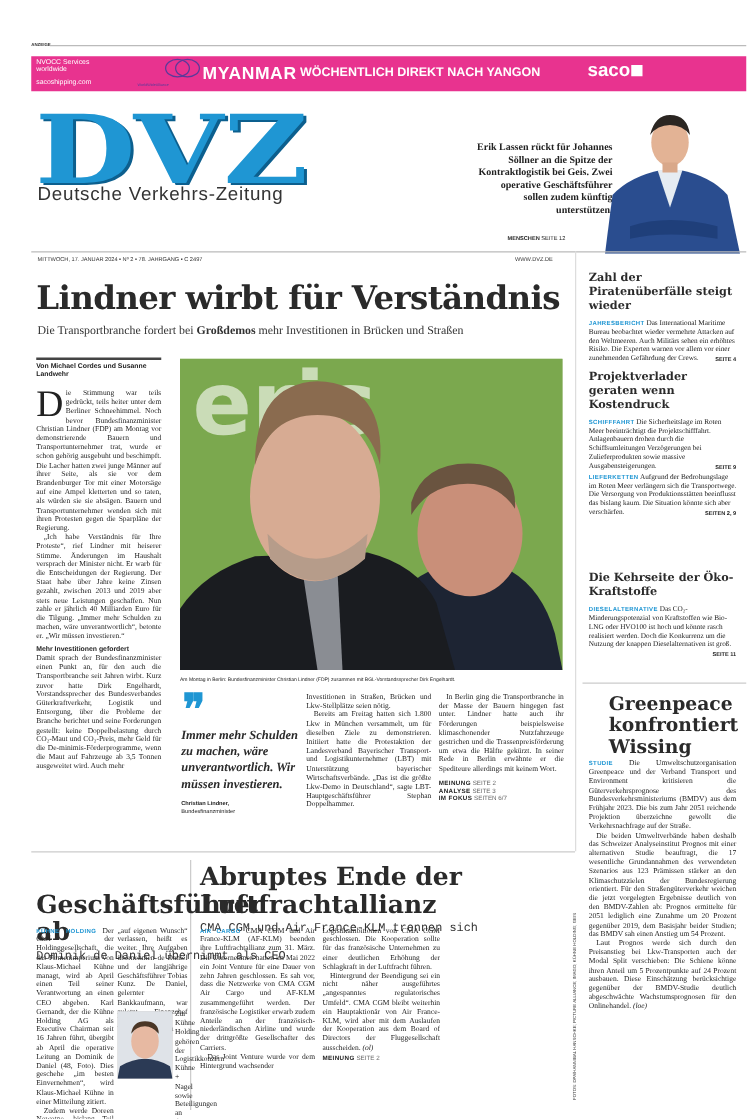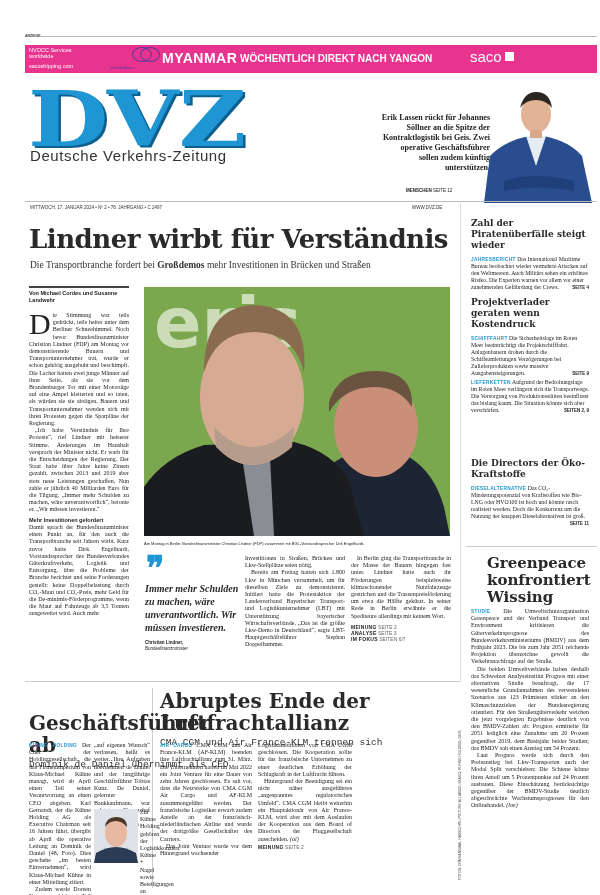--- a/index.html
+++ b/index.html
@@ -10,21 +10,21 @@
   .ad-label { left: 25px; top: 34px; font-size: 3.5px; font-weight: bold; font-family: "Liberation Sans", sans-serif; color:#333; }
   .ad-rule { left: 40px; top: 36px; width: 557px; height: 1px; background: #bbb; }
   .ad { left: 25px; top: 45px; width: 572px; height: 28px; background: #e8338f; color: #fff; font-family: "Liberation Sans", sans-serif; }
   .ad .l1 { position:absolute; left:4px; top:2px; font-size:5.5px; line-height:6px; }
   .ad .l2 { position:absolute; left:4px; top:18px; font-size:5.5px; }
   .ad .globe { position:absolute; left:107px; top:2px; width:20px; height:15px; border-radius:50%; border:1.5px solid #5a3a9a; }
   .ad .globe2 { position:absolute; left:115px; top:2px; width:20px; height:15px; border-radius:50%; border:1.5px solid #5a3a9a; }
   .ad .wwa { position:absolute; left:85px; top:21px; font-size:3px; color:#5a3a9a; }
   .ad .myanmar { position:absolute; left:137px; top:5px; font-size:14px; font-weight:bold; letter-spacing:0.5px; }
   .ad .slogan { position:absolute; left:215px; top:8px; font-size:10px; font-weight:bold; }
-  .ad .saco { position:absolute; left:445px; top:3px; font-size:15px; font-weight:normal; }
+  .ad .saco { position:absolute; left:445px; top:3px; font-size:15px; font-weight:bold; }
   .ad .saco-sq { position:absolute; left:478px; top:7px; width:9px; height:9px; background:#fff; }
 
   
   .dvz { left: 28px; top: 84px; font-family: "DejaVu Serif", serif; font-weight: bold; font-size: 76px; color: #1f96d3; letter-spacing: 0px; line-height: 72px; transform: scaleX(1.22); transform-origin: left top; text-shadow: 2px 2px 0 #0c5f8e; }
   .subtitle { left: 30px; top: 147px; font-family: Liberation Sans, sans-serif; font-size: 15px; color: #333; letter-spacing: 0.6px; }
   .teaser { left: 380px; top: 113px; width: 110px; text-align: right; font-size: 8px; line-height: 10px; font-weight: bold; font-family: "Liberation Serif", serif; color:#222; }
   .teaser-ref { right: 110px; top: 188px; font-size: 4.5px; font-family: "Liberation Sans", sans-serif; }
   .person { left: 474px; top: 86px; width: 124px; height: 117px; }
 
   .rule-top { left: 25px; top: 201px; width: 572px; height: 1px; background: #bbb; }
@@ -167,21 +167,21 @@
   <div class="brief-t"><span class="kick">JAHRESBERICHT</span> <span>Das International Maritime Bureau beobachtet wieder vermehrte Attacken auf den Weltmeeren. Auch Militärs sehen ein erhöhtes Risiko. Die Experten warnen vor allem vor einer zunehmenden Gefährdung der Crews.</span> <span class="seite">SEITE 4</span></div>
 </div>
 <div class="abs rc" style="top:297px;">
   <div class="brief-h">Projektverlader geraten wenn Kostendruck</div>
   <div class="brief-t"><span class="kick">SCHIFFFAHRT</span> <span>Die Sicherheitslage im Roten Meer beeinträchtigt die Projektschifffahrt. Anlagenbauern drohen durch die Schiffsumleitungen Verzögerungen bei Zulieferprodukten sowie massive Ausgabensteigerungen.</span> <span class="seite">SEITE 9</span></div>
 </div>
 <div class="abs rc" style="top:374px;">
   <div class="brief-t"><span class="kick">LIEFERKETTEN</span> <span>Aufgrund der Bedrohungslage im Roten Meer verlängern sich die Transportwege. Die Versorgung von Produktionsstätten beeinflusst das bislang kaum. Die Situation könnte sich aber verschärfen.</span> <span class="seite">SEITEN 2, 9</span></div>
 </div>
 <div class="abs rc" style="top:458px;">
-  <div class="brief-h">Die Directors der Öko-Kraftstoffe</div>
+  <div class="brief-h">Die Kehrseite der Öko-Kraftstoffe</div>
   <div class="brief-t"><span class="kick">DIESELALTERNATIVE</span> <span>Das CO₂-Minderungspotenzial von Kraftstoffen wie Bio-LNG oder HVO100 ist hoch und könnte rasch realisiert werden. Doch die Konkurrenz um die Nutzung der knappen Dieselalternativen ist groß.</span> <span class="seite">SEITE 11</span></div>
 </div>
 
 <div class="abs hrule" style="left:466px; top:546px; width:131px;"></div>
 <h2 class="abs green-h" style="width:118px;margin-left:16px;">Greenpeace konfrontiert Wissing</h2>
 <div class="abs green-body body-text">
   <p><span class="kick">STUDIE</span> <span>Die Umweltschutzorganisation Greenpeace und der Verband Transport und Environment kritisieren die Güterverkehrsprognose des Bundesverkehrsministeriums (BMDV) aus dem Frühjahr 2023. Die bis zum Jahr 2051 reichende Projektion überzeichne gewollt die Verkehrsnachfrage auf der Straße.</span></p>
   <p style="text-indent:6px;">Die beiden Umweltverbände haben deshalb das Schweizer Analyseinstitut Prognos mit einer alternativen Studie beauftragt, die 17 wesentliche Grundannahmen des verwendeten Szenarios aus 123 Prämissen stärker an den Klimaschutzzielen der Bundesregierung orientiert. Für den Straßengüterverkehr weichen die jetzt vorgelegten Ergebnisse deutlich von den BMDV-Zahlen ab: Prognos ermittelte für 2051 lediglich eine Zunahme um 20 Prozent gegenüber 2019, dem Basisjahr beider Studien; das BMDV sah einen Anstieg um 54 Prozent.</p>
   <p style="text-indent:6px;"><span>Laut Prognos werde sich durch den Preisanstieg bei Lkw-Transporten auch der Modal Split verschieben: Die Schiene könne ihren Anteil um 5 Prozentpunkte auf 24 Prozent ausbauen. Diese Einschätzung berücksichtige gegenüber der BMDV-Studie deutlich abgeschwächte Wachstumsprognosen für den Onlinehandel.</span> <i>(loe)</i></p>
 </div>

